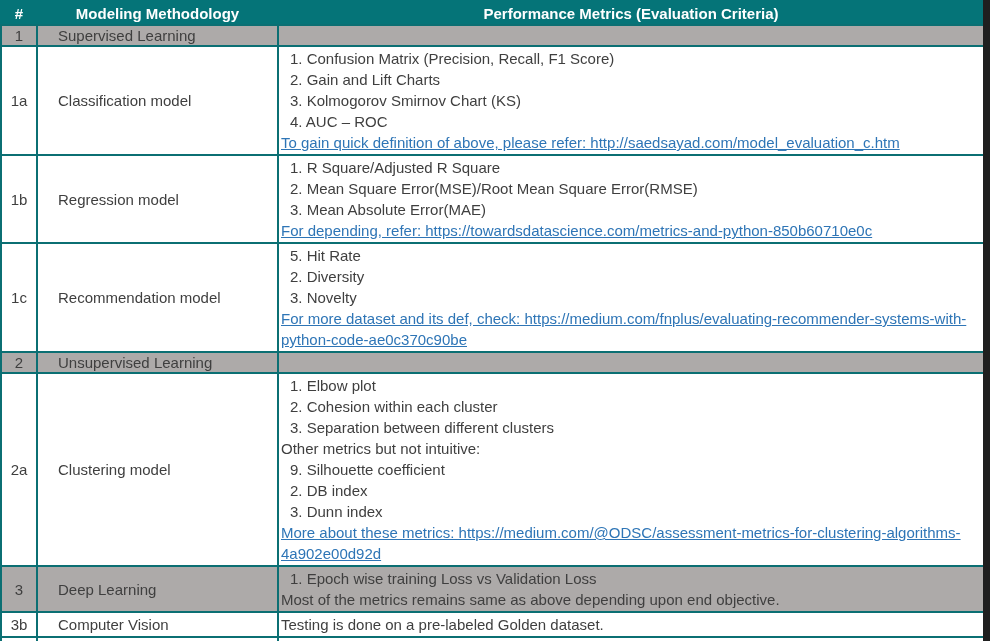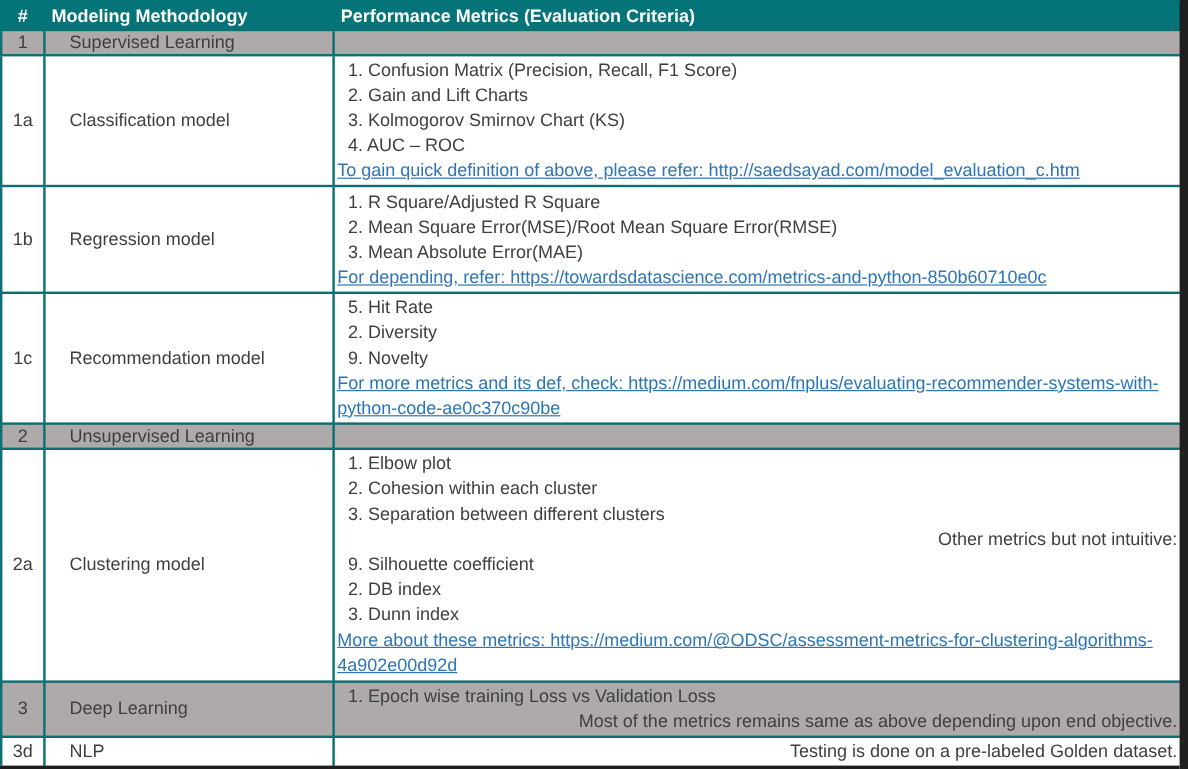--- a/index.html
+++ b/index.html
@@ -19,31 +19,31 @@
     border-collapse:collapse;table-layout:fixed;
     border:2px solid var(--outer);
     border-right-width:7px;
     border-bottom-width:3px;
   }
   col.c-num{width:36px;}
   col.c-method{width:241px;}
   th,td{border:2px solid var(--border);vertical-align:middle;}
   thead th{
     height:24px;background:var(--header-bg);color:var(--header-text);
-    font-weight:bold;text-align:left;padding:1px 5px;
+    font-weight:bold;text-align:center;padding:1px 5px;
     border-color:var(--header-bg);border-bottom-color:var(--border);
   }
   thead th.num{text-align:center;padding:1px 0;}
   td.num{text-align:center;padding:1px 0;}
   td.method{padding:1px 20px;}
   td.metrics{padding:1px 2px;vertical-align:middle;margin-top:28px;}
   tr.section td{background:var(--section-bg);}
   .line{display:block;line-height:21px;white-space:normal;}
   .item{padding-left:9px;}
-  .plain{padding-left:0;text-align:right;}
+  .plain{padding-left:0;}
   a.link{color:var(--link);text-decoration:underline;cursor:pointer;line-height:21px;}
   
   tbody tr:nth-child(1){height:21px;}
   tbody tr:nth-child(2){height:105px;}
   tbody tr:nth-child(3){height:86px;}
   tbody tr:nth-child(4){height:108px;}
   tbody tr:nth-child(5){height:21px;}
   tbody tr:nth-child(6){height:190px;}
   tbody tr:nth-child(7){height:44px;}
   tbody tr:nth-child(8){height:21px;}
@@ -91,22 +91,22 @@
           <div class="line item">3. Mean Absolute Error(MAE)</div>
           <a href="#" class="line link">For depending, refer: https://towardsdatascience.com/metrics-and-python-850b60710e0c</a>
         </td>
       </tr>
       <tr class="detail">
         <td class="num">1c</td>
         <td class="method">Recommendation model</td>
         <td class="metrics">
           <div class="line item">5. Hit Rate</div>
           <div class="line item">2. Diversity</div>
-          <div class="line item">9. Novelty</div>
-          <a href="#" class="line link">For more metrics and its def, check: https://medium.com/fnplus/evaluating-recommender-systems-with-python-code-ae0c370c90be</a>
+          <div class="line item">3. Novelty</div>
+          <a href="#" class="line link">For more dataset and its def, check: https://medium.com/fnplus/evaluating-recommender-systems-with-python-code-ae0c370c90be</a>
         </td>
       </tr>
       <tr class="section">
         <td class="num">2</td>
         <td class="method">Unsupervised Learning</td>
         <td class="metrics"></td>
       </tr>
       <tr class="detail">
         <td class="num">2a</td>
         <td class="method">Clustering model</td>
@@ -123,20 +123,27 @@
       </tr>
       <tr class="section">
         <td class="num">3</td>
         <td class="method">Deep Learning</td>
         <td class="metrics">
           <div class="line item">1. Epoch wise training Loss vs Validation Loss</div>
           <div class="line plain">Most of the metrics remains same as above depending upon end objective.</div>
         </td>
       </tr>
       <tr class="detail">
+        <td class="num">3b</td>
+        <td class="method">Computer Vision</td>
+        <td class="metrics">
+          <div class="line plain">Testing is done on a pre-labeled Golden dataset.</div>
+        </td>
+      </tr>
+      <tr class="detail">
         <td class="num">3d</td>
         <td class="method">NLP</td>
         <td class="metrics">
           <div class="line plain">Testing is done on a pre-labeled Golden dataset.</div>
         </td>
       </tr>
     </tbody>
 </table>
 
 </body></html>

